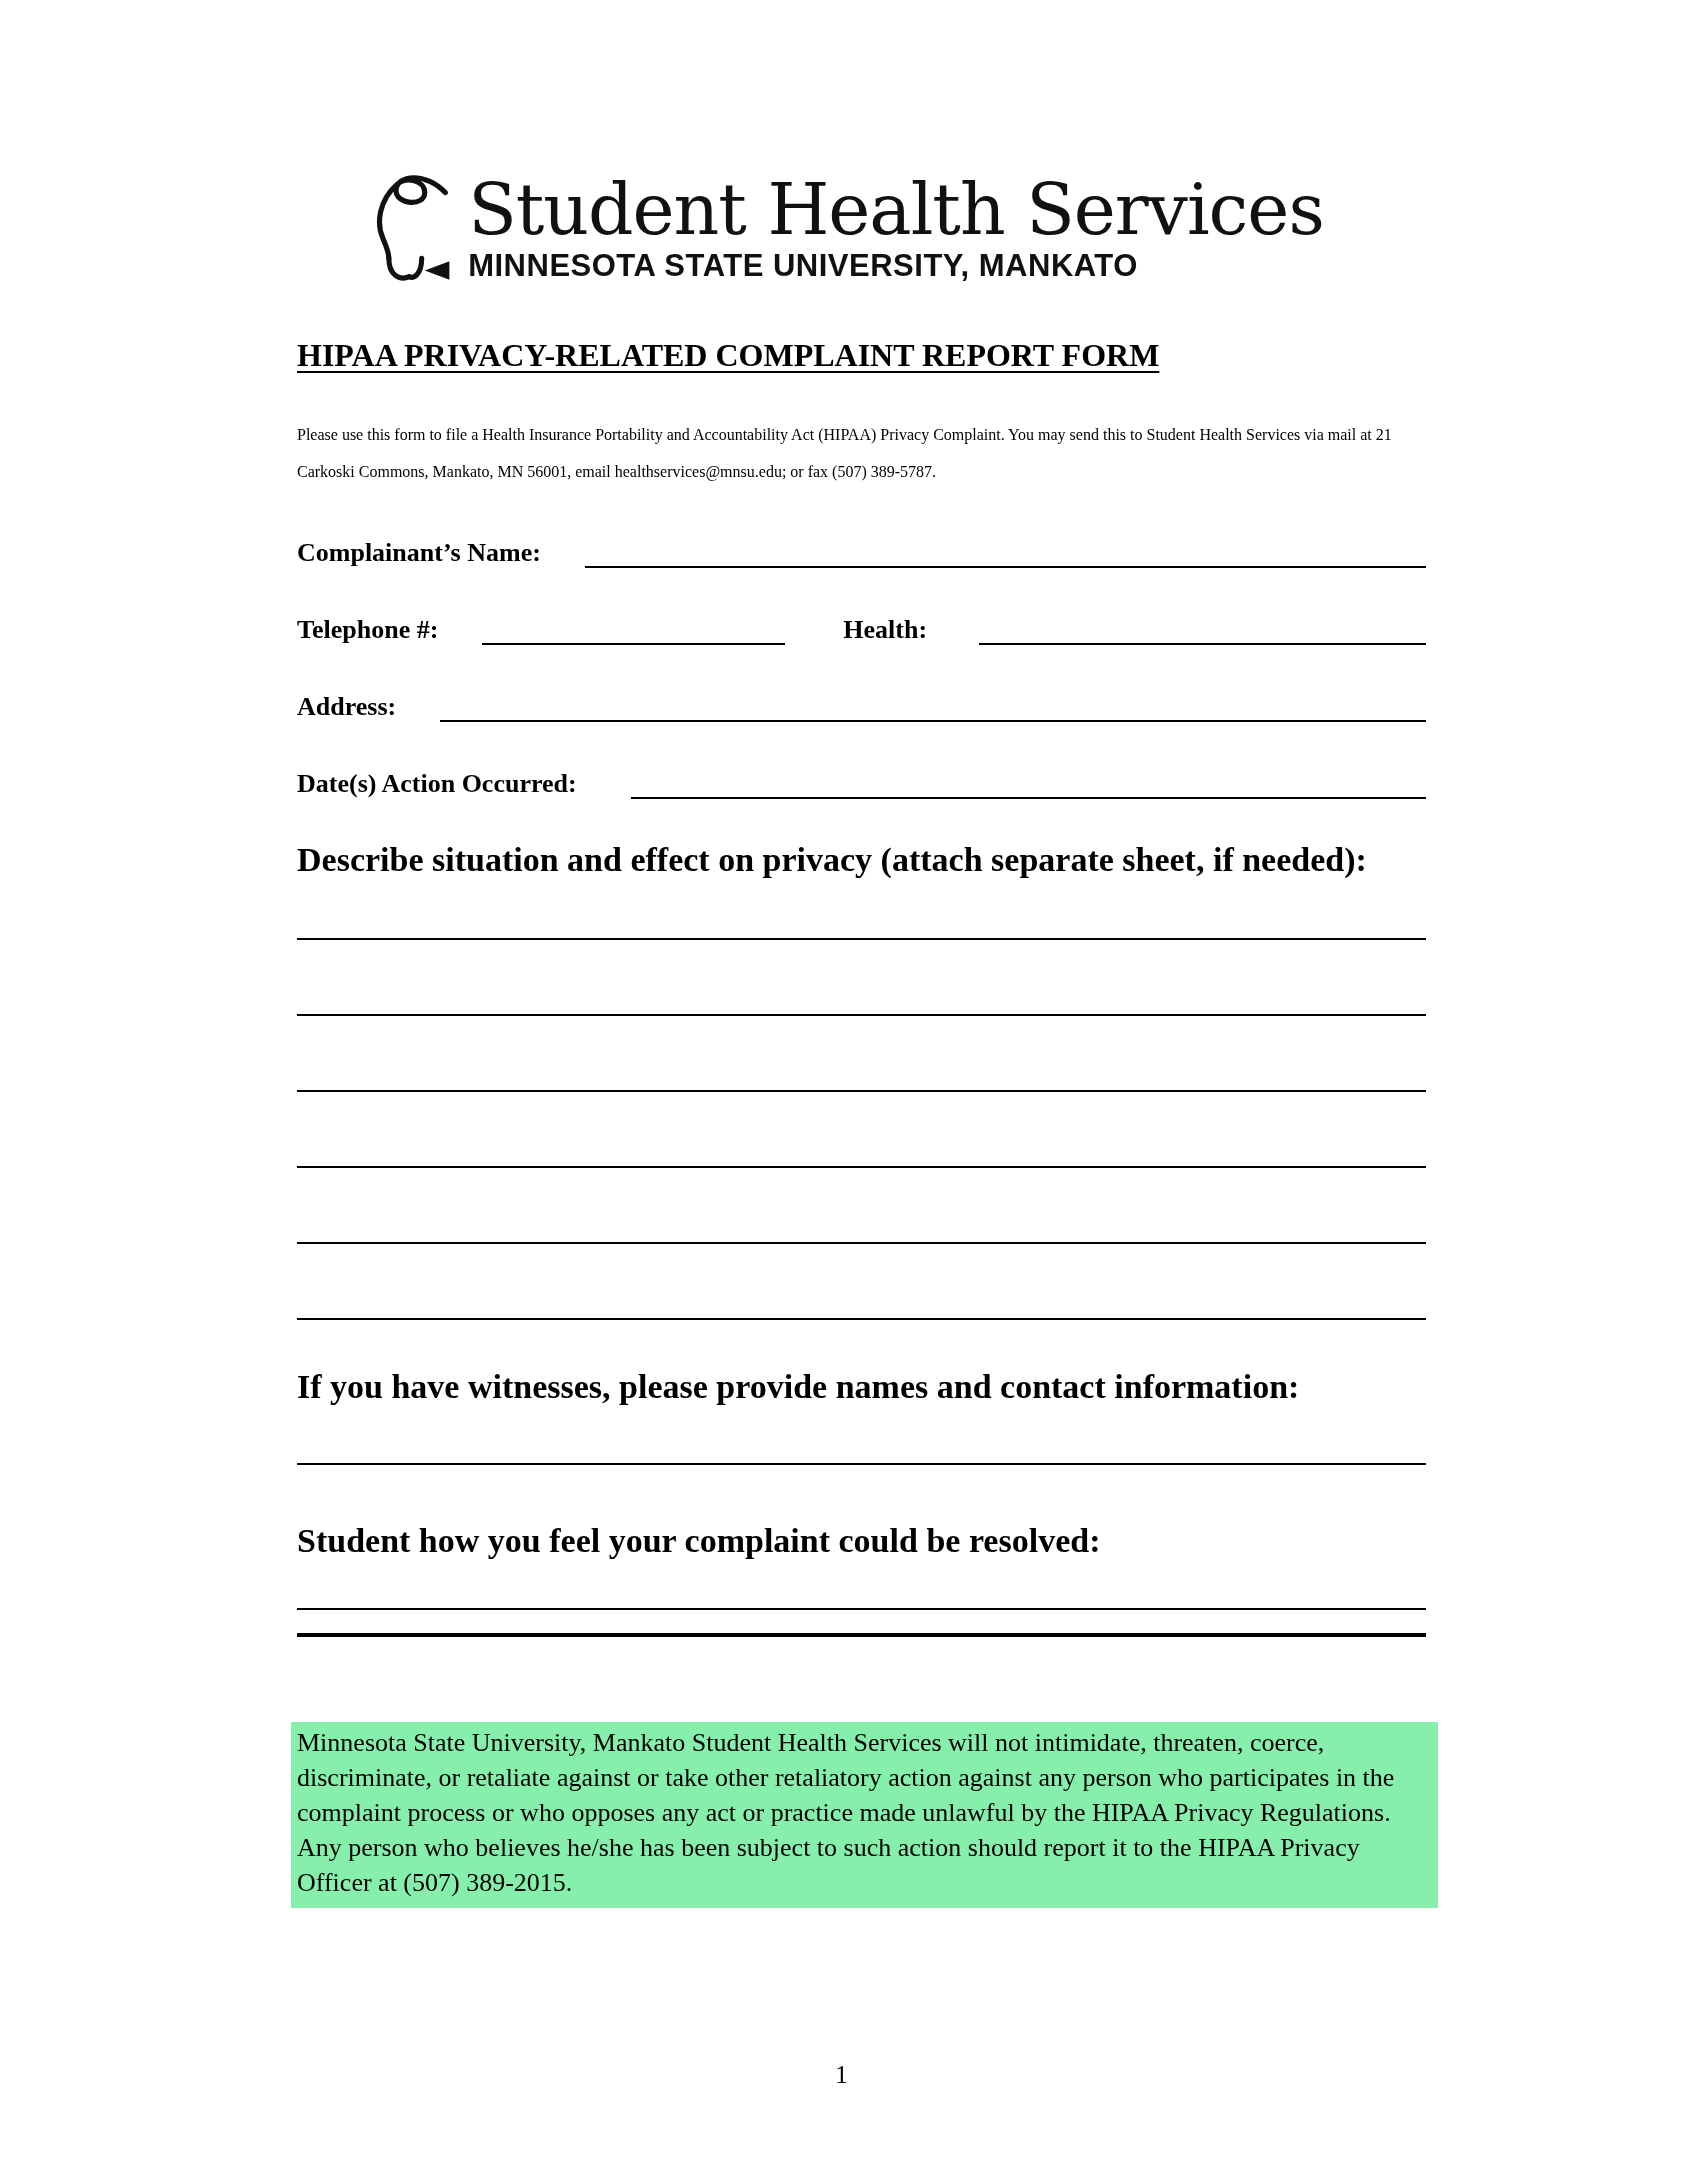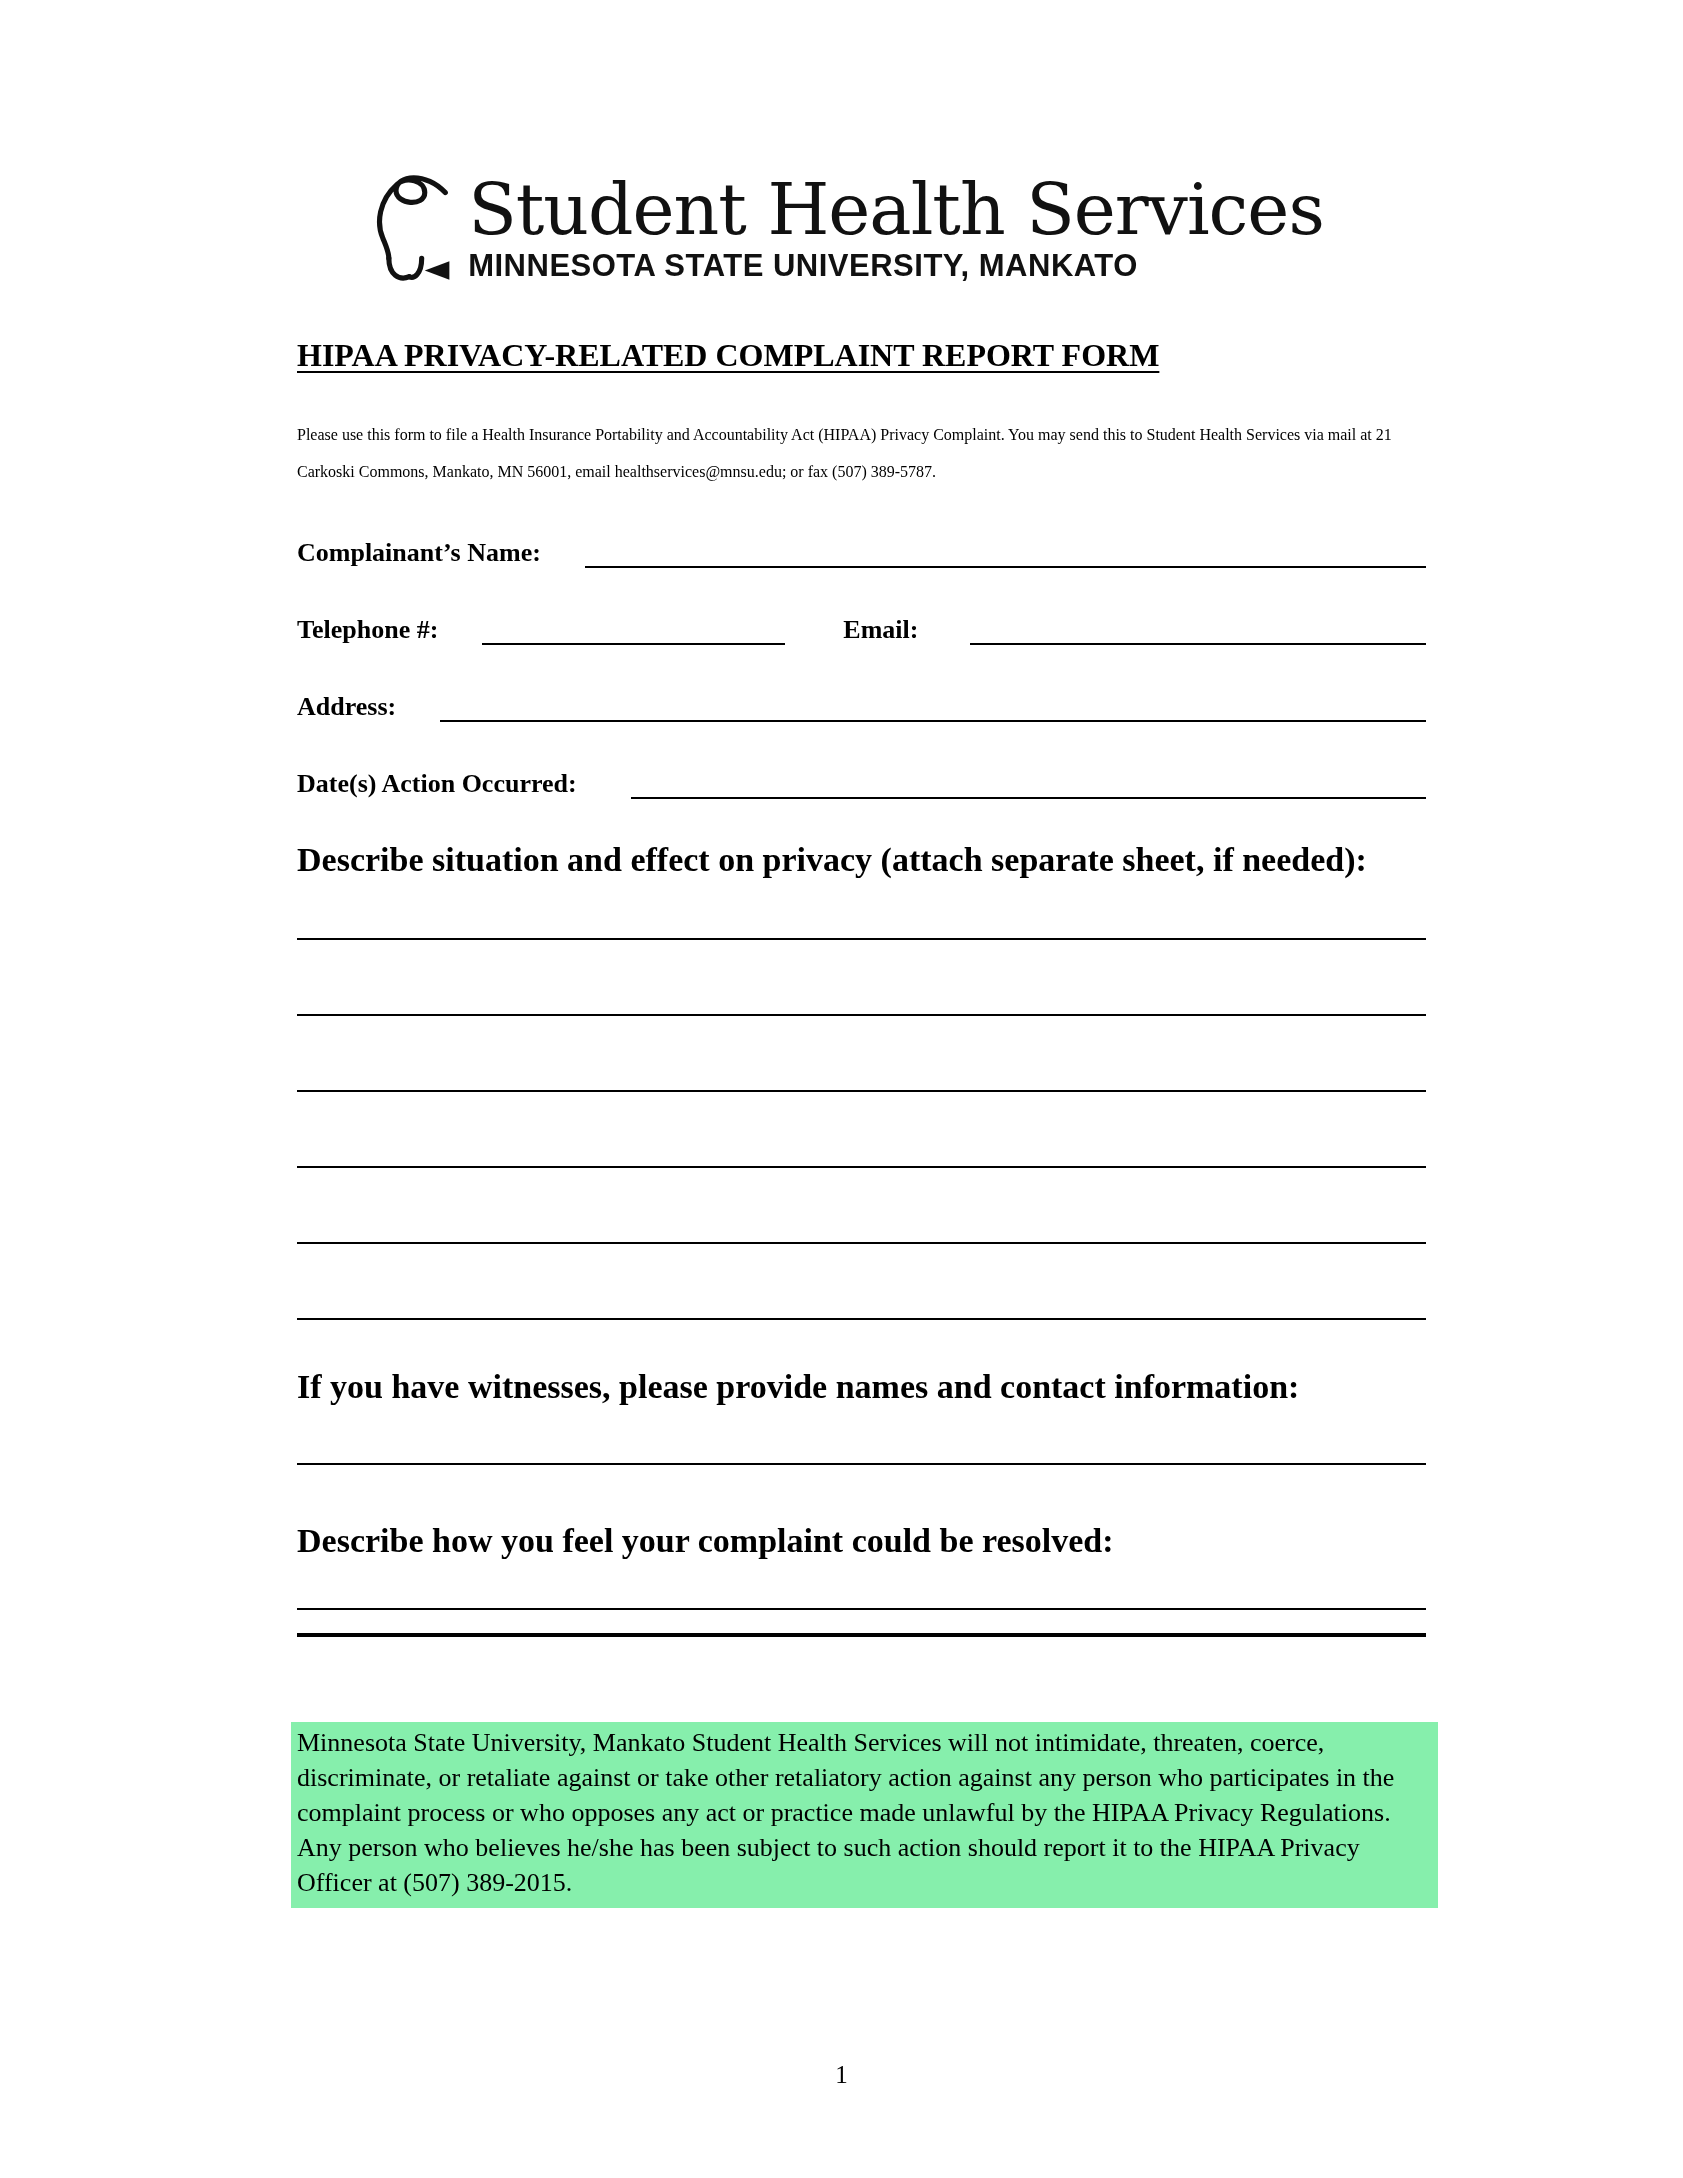--- a/index.html
+++ b/index.html
@@ -165,21 +165,21 @@
     <div class="intro">Please use this form to file a Health Insurance Portability and Accountability Act (HIPAA) Privacy Complaint.  You may send this to Student Health Services via mail at 21 Carkoski Commons, Mankato, MN 56001, email healthservices@mnsu.edu; or fax (507) 389-5787.</div>
 
     <div class="row row-name">
       <span class="lbl">Complainant’s Name:</span>
       <span class="line line-grow"></span>
     </div>
 
     <div class="row row-phone">
       <span class="lbl">Telephone #:</span>
       <span class="line phone-line"></span>
-      <span class="lbl email-label">Email:</span>
+      <span class="lbl email-label">Health:</span>
       <span class="line line-grow email-line"></span>
     </div>
 
     <div class="row row-address">
       <span class="lbl">Address:</span>
       <span class="line line-grow"></span>
     </div>
 
     <div class="row row-dates">
       <span class="lbl">Date(s) Action Occurred:</span>
@@ -190,21 +190,21 @@
     <div class="answer-line al-first"></div>
     <div class="answer-line al-next"></div>
     <div class="answer-line al-next"></div>
     <div class="answer-line al-next"></div>
     <div class="answer-line al-next"></div>
     <div class="answer-line al-next"></div>
 
     <div class="lbl-block lbl-witness">If you have witnesses, please provide names and contact information:</div>
     <div class="answer-line al-wit"></div>
 
-    <div class="lbl-block lbl-resolve">Describe how you feel your complaint could be resolved:</div>
+    <div class="lbl-block lbl-resolve">Student how you feel your complaint could be resolved:</div>
     <div class="answer-line al-res"></div>
     <div class="thick-rule"></div>
 
     <div class="notice">Minnesota State University, Mankato Student Health Services will not intimidate, threaten, coerce, discriminate, or retaliate against or take other retaliatory action against any person who participates in the complaint process or who opposes any act or practice made unlawful by the HIPAA Privacy Regulations.  Any person who believes he/she has been subject to such action should report it to the HIPAA Privacy Officer at (507) 389-2015.</div>
 
   </div>
 
   <div class="page-number">1</div>
 </div>
 

